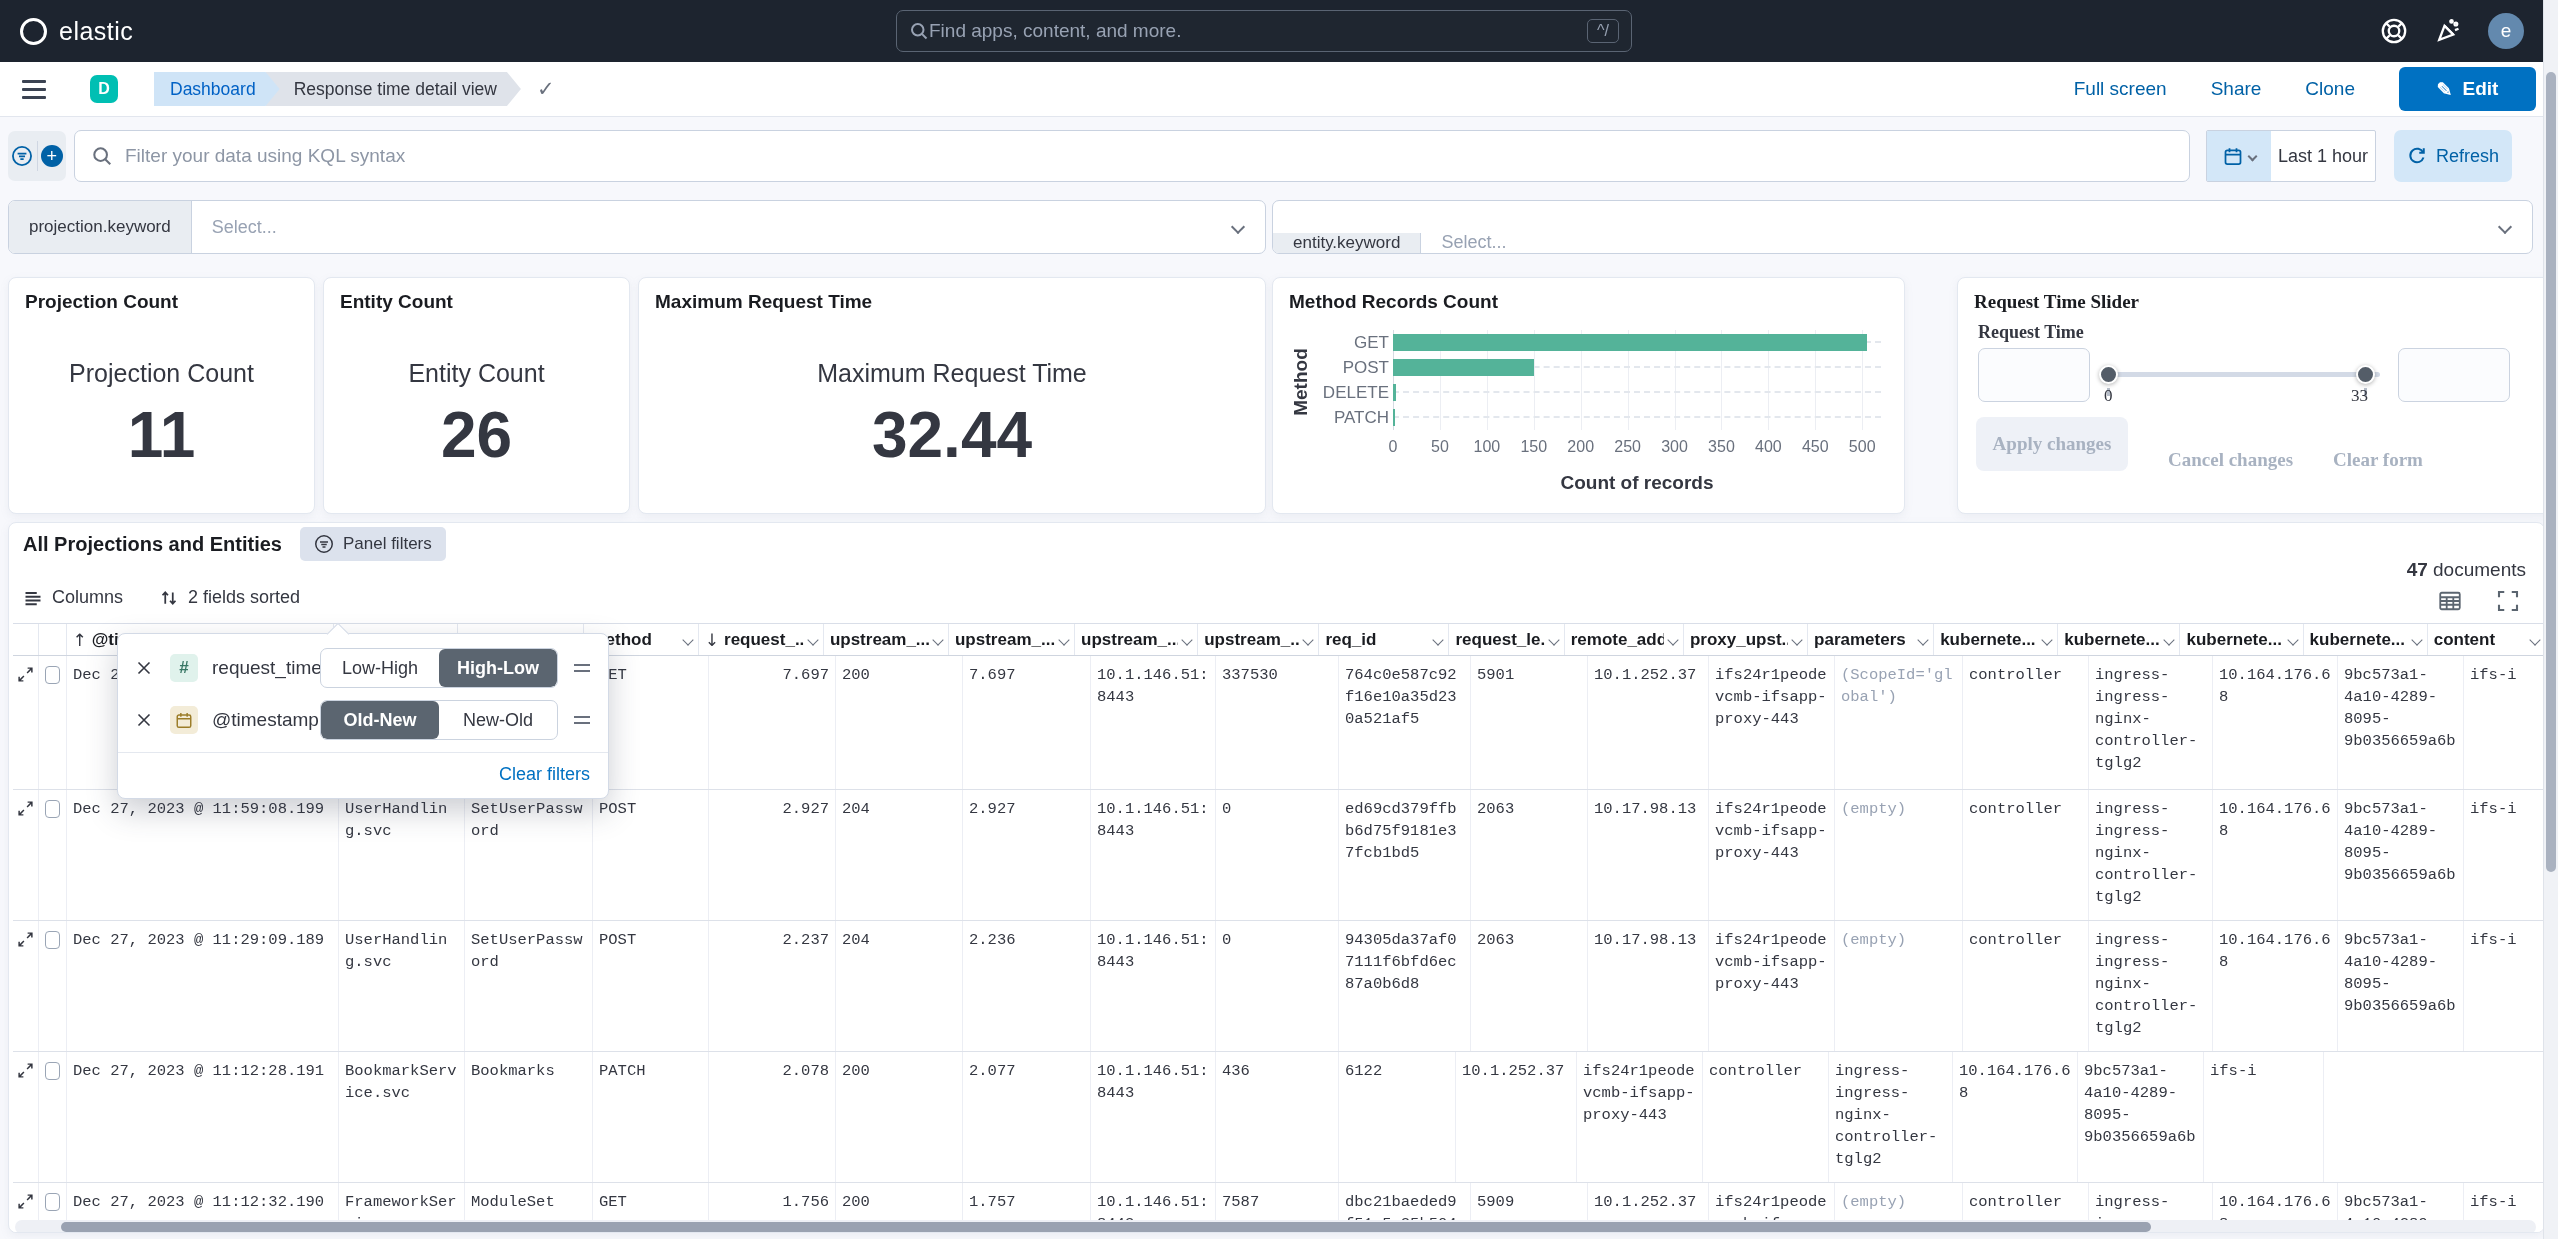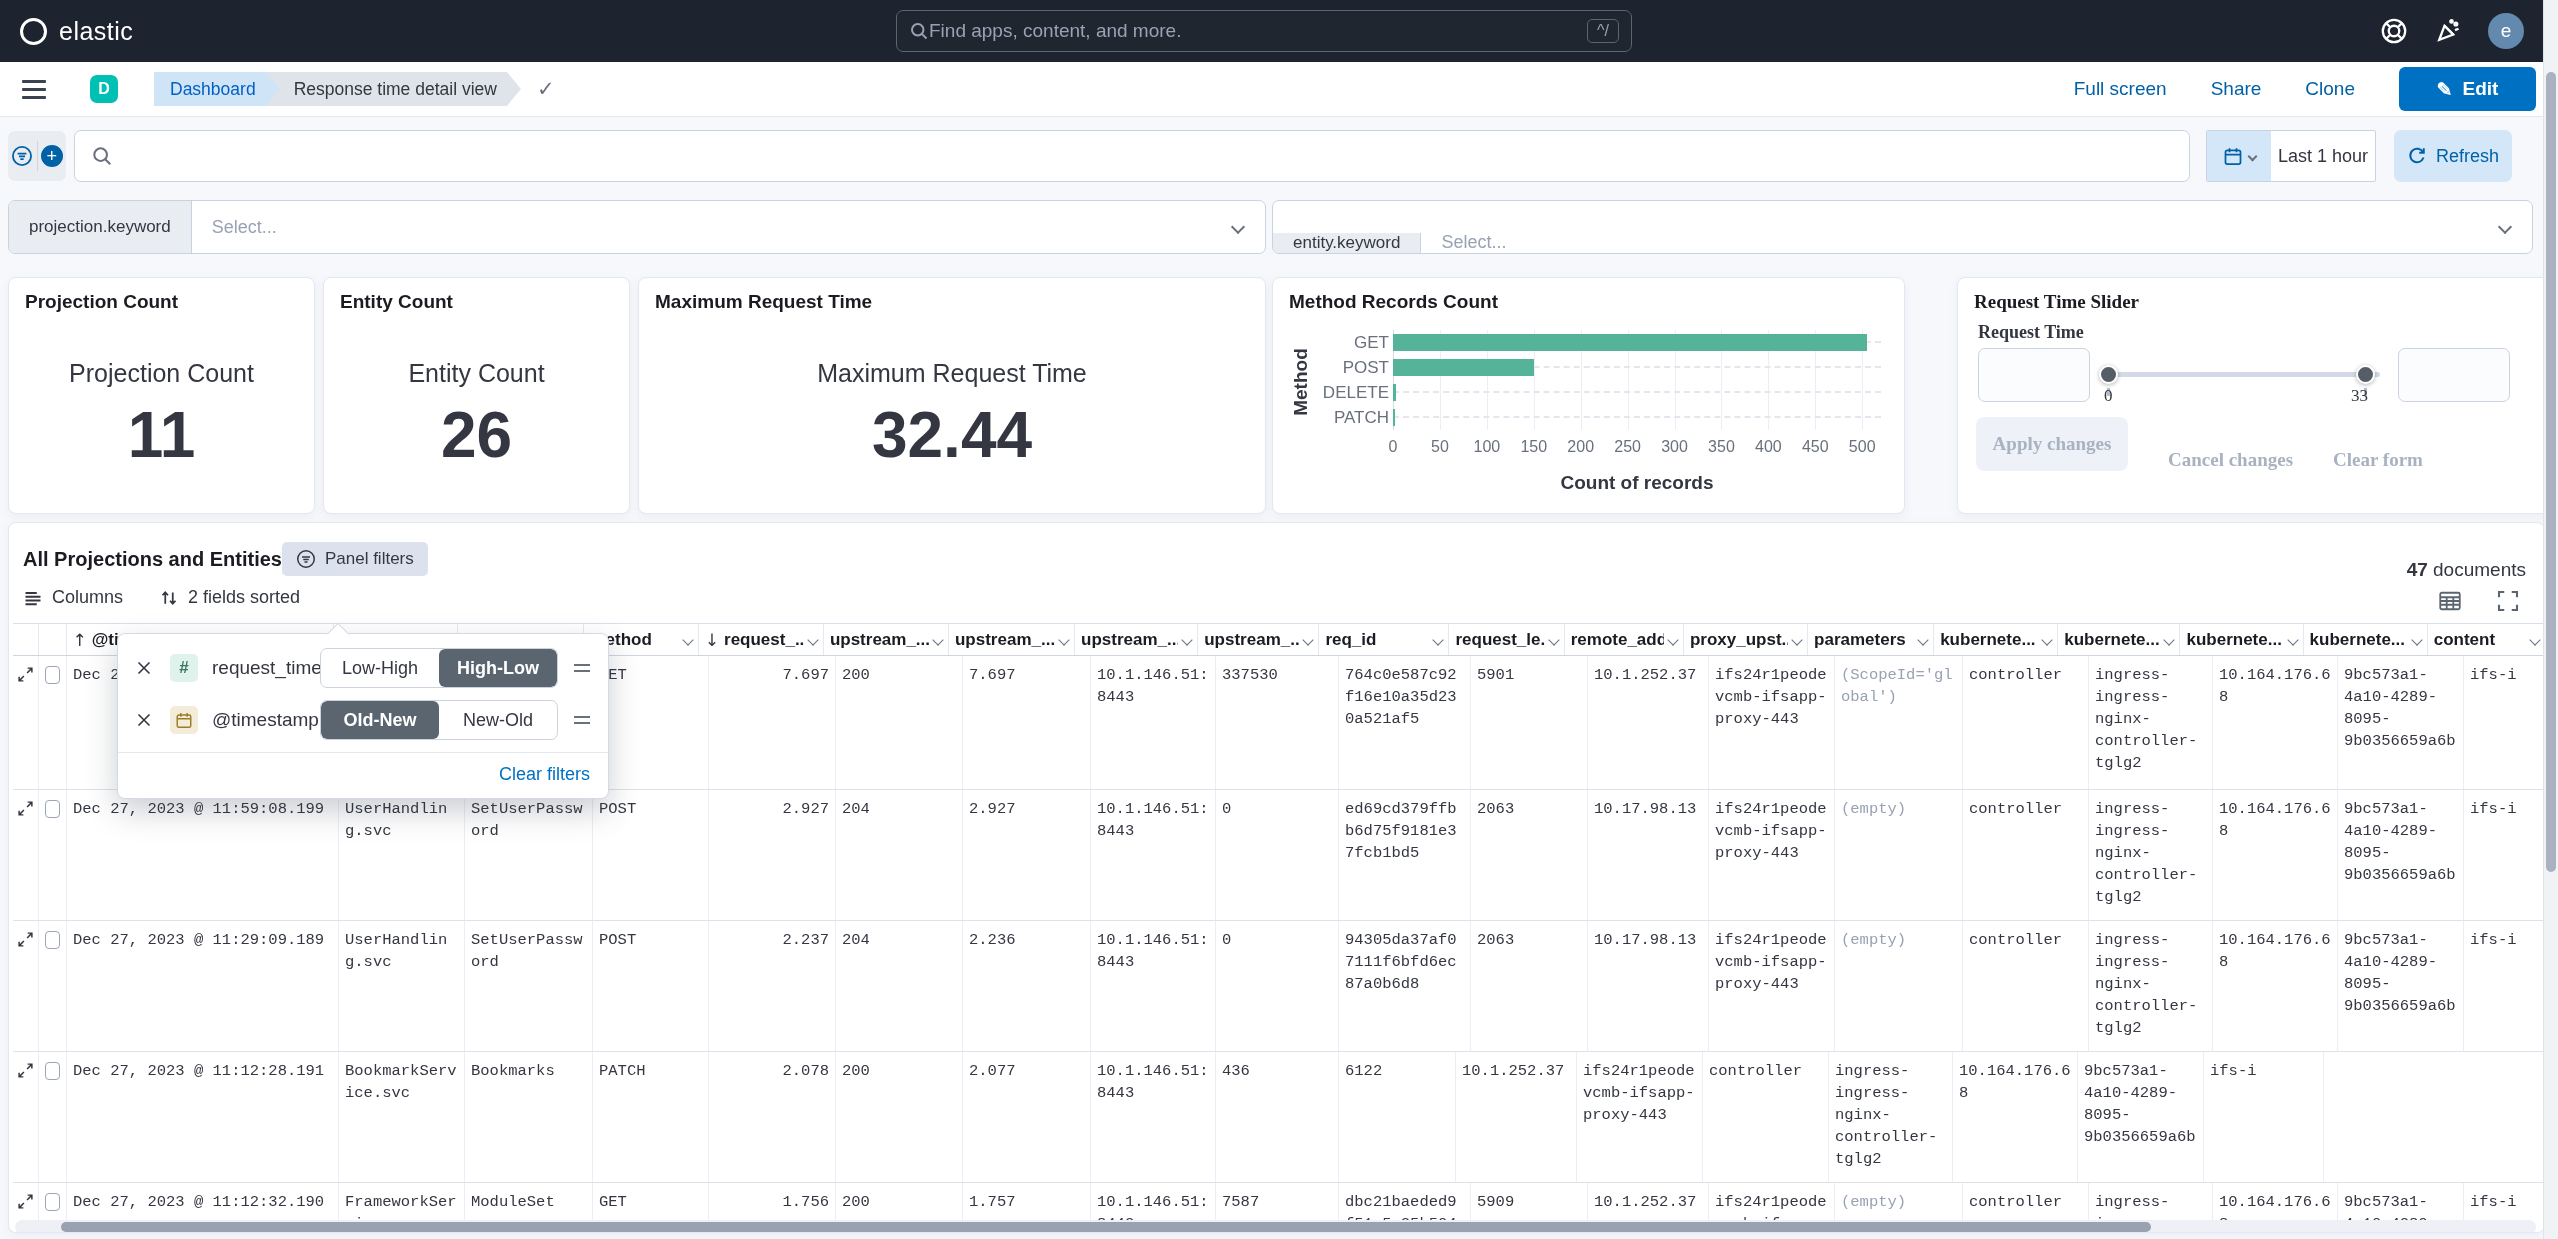--- a/index.html
+++ b/index.html
@@ -118,21 +118,21 @@
   .sl-num { position:absolute; top:108px; font-size:17px; color:#343741; }
   .sl-btns { position:absolute; left:18px; top:139px; display:flex; align-items:flex-end; gap:40px; }
   .sl-apply { width:152px; height:54px; background:#eef1f7; border:none; border-radius:8px;
     color:#a8b2c1; font-size:19px; font-weight:bold; cursor:pointer; font-family:inherit; }
   .sl-textbtn { color:#a8b2c1; font-size:19px; font-weight:bold; cursor:pointer; }
 
   
   #section { position:absolute; left:8px; top:522px; width:2537px; height:711px; background:#fff;
     border:1px solid #e3e8f0; border-radius:8px; box-shadow:0 3px 8px rgba(140,150,170,0.10);
     overflow:hidden; }
-  .sec-head { position:absolute; left:14px; top:19px; display:flex; align-items:center; }
+  .sec-head { position:absolute; left:14px; top:4px; display:flex; align-items:center; gap:18px; }
   .sec-title { font-size:20px; font-weight:bold; color:#1a1c21; }
   .pf-chip { height:34px; background:#dce2ed; border-radius:5px; display:flex; align-items:center;
     gap:9px; padding:0 14px; font-size:17px; cursor:pointer; }
   .doc-count { position:absolute; right:18px; top:36px; font-size:19px; }
   .doc-count b { font-weight:bold; }
   .grid-toolbar { position:absolute; left:14px; top:64px; display:flex; align-items:center; gap:36px; }
   .tb-btn { display:flex; align-items:center; gap:9px; font-size:18px; color:#343741; cursor:pointer; }
   .tb-right { position:absolute; right:24px; top:66px; display:flex; gap:34px; }
 
   #grid { position:absolute; left:4px; top:100px; width:2533px; overflow:hidden; }
@@ -267,20 +267,21 @@
     <div class="fg-div"></div>
     <div class="fg-btn">
       <div class="plus-circle">+</div>
     </div>
   </div>
   <div class="kql">
     <svg width="22" height="22" viewBox="0 0 16 16" fill="none" stroke="#69707d" stroke-width="1.5">
         <circle cx="7" cy="7" r="4.6"></circle>
         <path d="M10.5 10.5 L14 14"></path>
       </svg>
+    <input placeholder="Filter your data using KQL syntax" style="">
   </div>
   <div class="datepicker">
     <div class="dp-cal">
       <svg width="20" height="20" viewBox="0 0 16 16" fill="none" stroke="#0061a6" stroke-width="1.4">
           <rect x="2" y="3.5" width="12" height="11" rx="1.5"></rect>
           <path d="M2 6.8h12M5.2 1.8v3.2M10.8 1.8v3.2"></path>
         </svg>
       <span class="chev" style="width:7px;height:7px;"></span>
     </div>
     <div class="dp-range">

